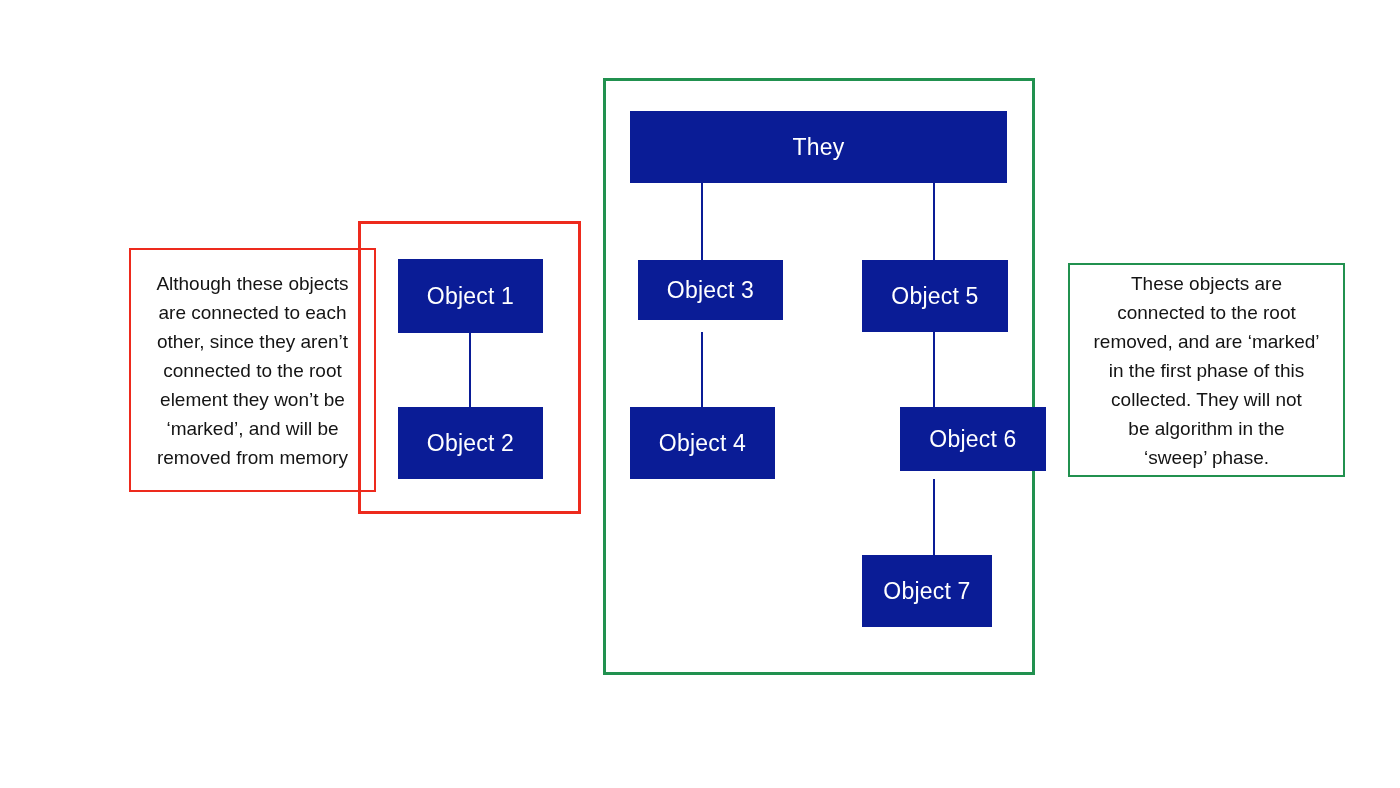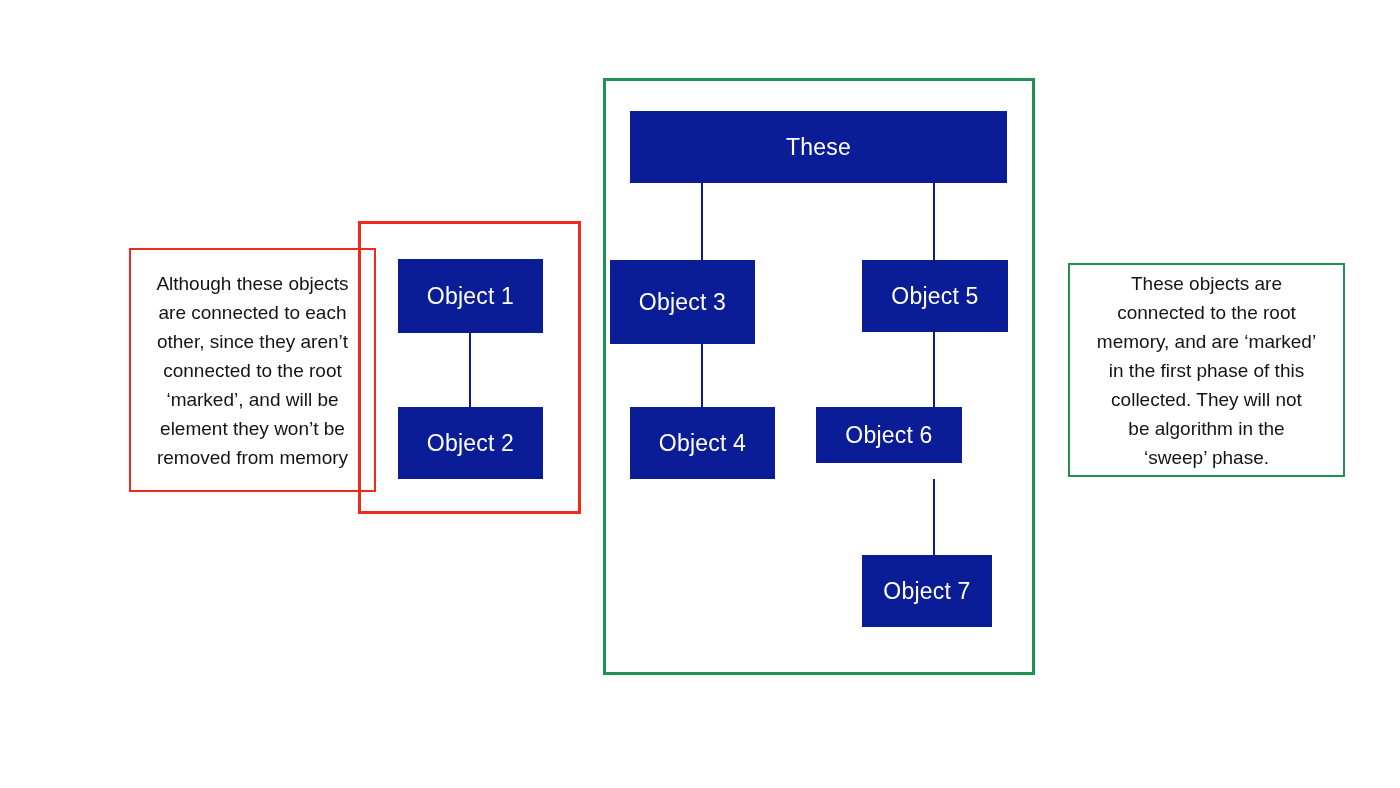--- a/index.html
+++ b/index.html
@@ -66,22 +66,22 @@
 </head>
 <body>
 
 <div class="canvas">
 
   <div class="note note-red" style="left:88px; top:248px; width:247px; height:244px;">
     <div class="line">Although these objects</div>
     <div class="line">are connected to each</div>
     <div class="line">other, since they aren’t</div>
     <div class="line">connected to the root</div>
+    <div class="line">element they won’t be</div>
     <div class="line">‘marked’, and will be</div>
-    <div class="line">element they won’t be</div>
     <div class="line">removed from memory</div>
   </div>
 
   <div class="group group-red" style="left:358px; top:221px; width:223px; height:293px;"></div>
 
   <div class="connector" style="left:469px; top:333px; height:74px;"></div>
 
   <div class="node" style="left:398px; top:259px; width:145px; height:74px;">
     <span>Object 1</span>
   </div>
@@ -91,41 +91,41 @@
 
   <div class="group group-green" style="left:603px; top:78px; width:432px; height:597px;"></div>
 
   <div class="connector" style="left:701px; top:183px; height:77px;"></div>
   <div class="connector" style="left:933px; top:183px; height:77px;"></div>
   <div class="connector" style="left:701px; top:332px; height:75px;"></div>
   <div class="connector" style="left:933px; top:332px; height:75px;"></div>
   <div class="connector" style="left:933px; top:479px; height:76px;"></div>
 
   <div class="node" style="left:630px; top:111px; width:377px; height:72px;">
-    <span>These</span>
+    <span>They</span>
   </div>
-  <div class="node" style="left:610px; top:260px; width:145px; height:84px;">
+  <div class="node" style="left:638px; top:260px; width:145px; height:60px;">
     <span>Object 3</span>
   </div>
   <div class="node" style="left:862px; top:260px; width:146px; height:72px;">
     <span>Object 5</span>
   </div>
   <div class="node" style="left:630px; top:407px; width:145px; height:72px;text-align:right;">
     <span>Object 4</span>
   </div>
-  <div class="node" style="left:816px; top:407px; width:146px; height:56px;">
+  <div class="node" style="left:900px; top:407px; width:146px; height:64px;">
     <span>Object 6</span>
   </div>
   <div class="node" style="left:862px; top:555px; width:130px; height:72px;">
     <span>Object 7</span>
   </div>
 
   <div class="note note-green" style="left:1068px; top:263px; width:277px; height:214px;">
     <div class="line">These objects are</div>
     <div class="line">connected to the root</div>
-    <div class="line">memory, and are ‘marked’</div>
+    <div class="line">removed, and are ‘marked’</div>
     <div class="line">in the first phase of this</div>
     <div class="line">collected. They will not</div>
     <div class="line">be algorithm in the</div>
     <div class="line">‘sweep’ phase.</div>
   </div>
 
 </div>
 
 </body></html>

